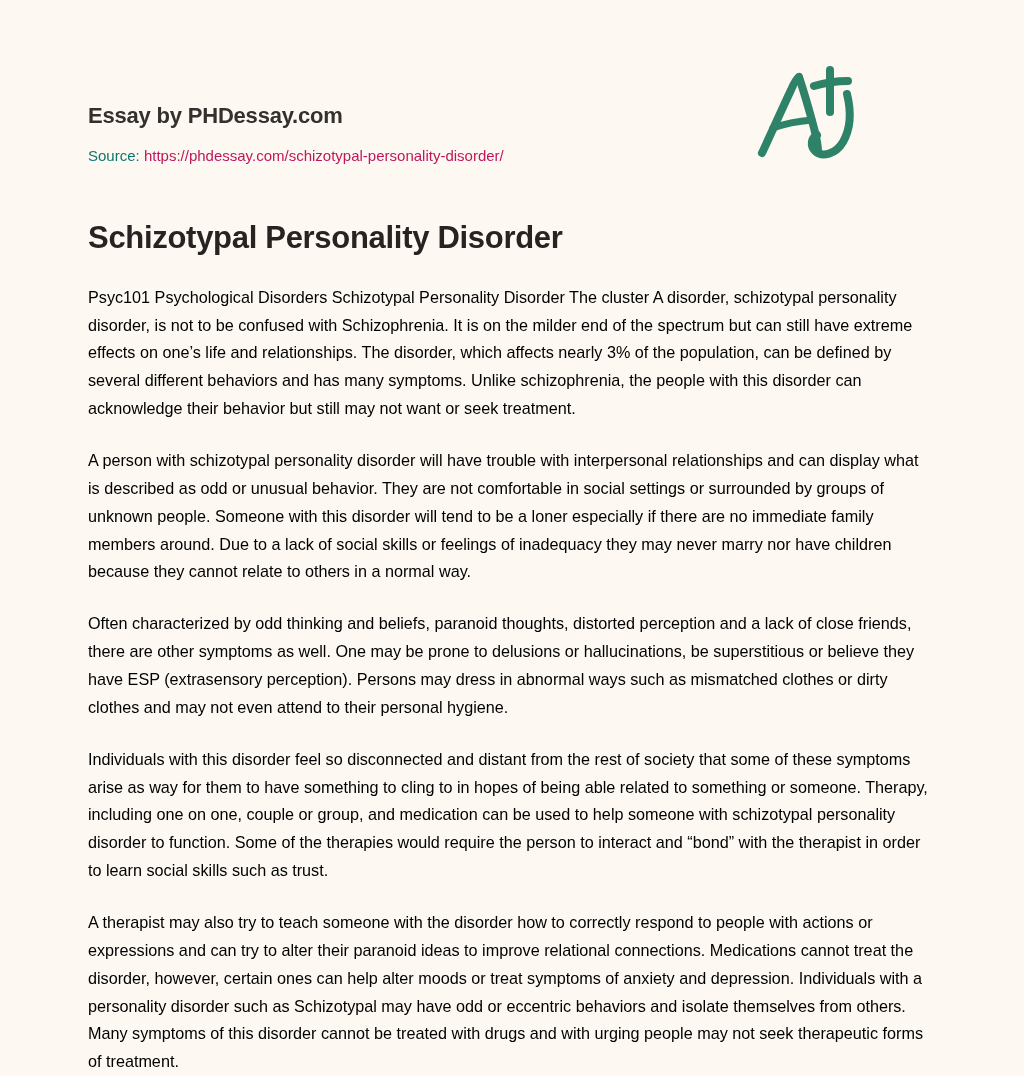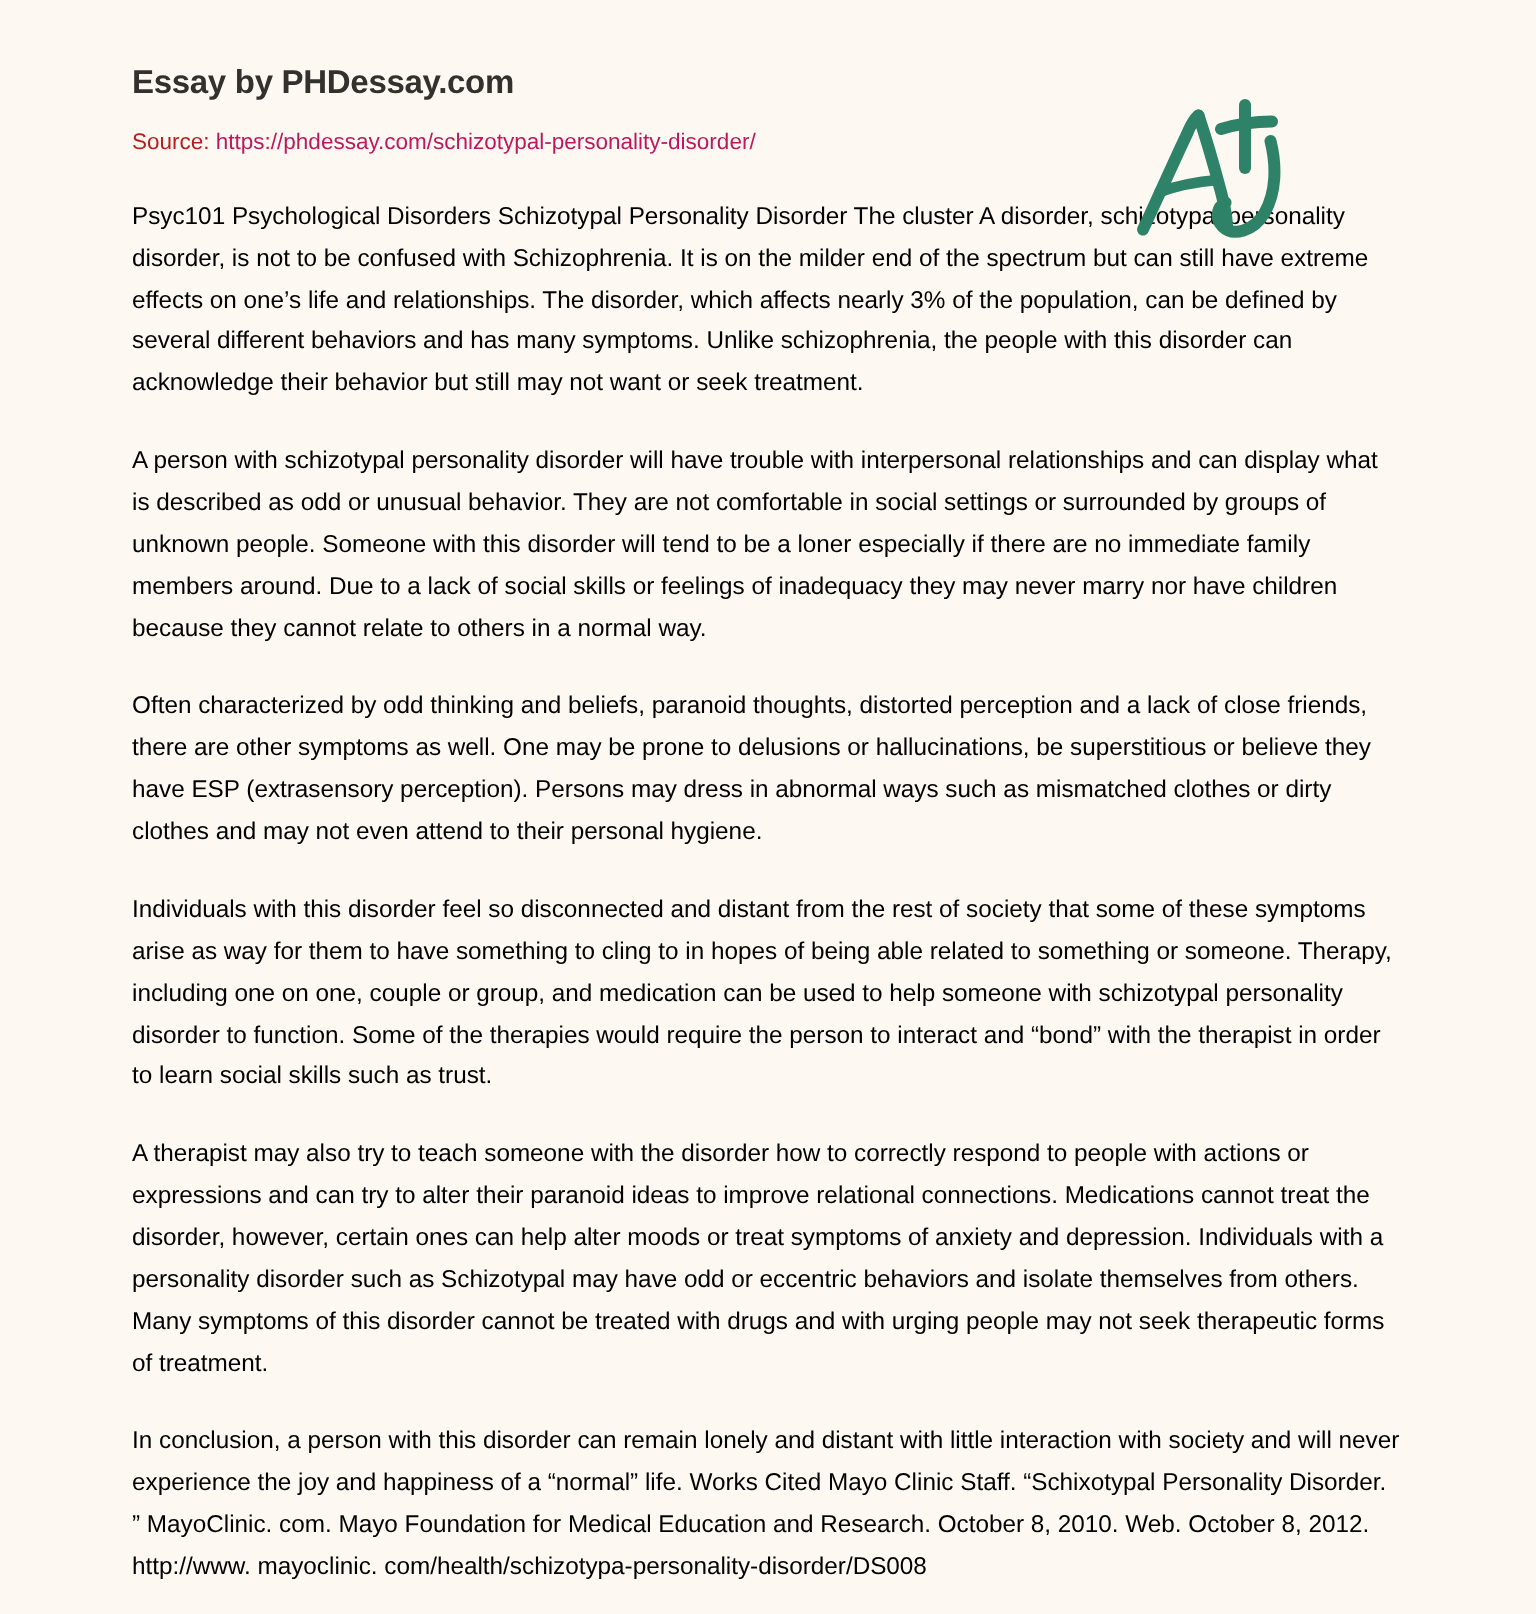--- a/index.html
+++ b/index.html
@@ -16,39 +16,39 @@
   .page {
     position: relative;
     width: 1024px;
     height: 1076px;
     box-sizing: border-box;
     padding: 0 88px;
   }
   
   .header {
     position: relative;
-    padding-top: 42px;
+    padding-top: 103px;
   }
   .brand-title {
     font-size: 22px;
     font-weight: bold;
     color: #33302e;
     letter-spacing: -0.2px;
     line-height: 1.2;
     margin: 0;
   }
   .source-line {
     margin-top: 17px;
     font-size: 15px;
     color: #8a8782;
     line-height: 1.3;
     white-space: nowrap;
   }
   .source-label {
-    color: #b91c1c;
+    color: #0f766e;
   }
   .source-url {
     color: #be185d;
     text-decoration: none;
   }
   .logo {
     position: absolute;
     top: 52px;
     right: 68px;
     width: 120px;
@@ -109,20 +109,21 @@
           <path d="M82 18 C82 30 82 47 82 60" stroke-width="8"></path>
 
           <path d="M66 34 C76 31 89 29 100 29" stroke-width="8"></path>
 
           <path d="M99 42 C103 58 103 76 95 90 C88 102 74 106 67 99 C62 94 63 86 69 83" stroke-width="8"></path>
         </g>
       </svg>
     </div>
   </div>
 
+  <h2 class="doc-title">Schizotypal Personality Disorder</h2>
 
   <div class="body-copy">
     <p>Psyc101 Psychological Disorders Schizotypal Personality Disorder The cluster A disorder, schizotypal personality disorder, is not to be confused with Schizophrenia. It is on the milder end of the spectrum but can still have extreme effects on one’s life and relationships. The disorder, which affects nearly 3% of the population, can be defined by several different behaviors and has many symptoms. Unlike schizophrenia, the people with this disorder can acknowledge their behavior but still may not want or seek treatment.</p>
     <p>A person with schizotypal personality disorder will have trouble with interpersonal relationships and can display what is described as odd or unusual behavior. They are not comfortable in social settings or surrounded by groups of unknown people. Someone with this disorder will tend to be a loner especially if there are no immediate family members around. Due to a lack of social skills or feelings of inadequacy they may never marry nor have children because they cannot relate to others in a normal way.</p>
     <p>Often characterized by odd thinking and beliefs, paranoid thoughts, distorted perception and a lack of close friends, there are other symptoms as well. One may be prone to delusions or hallucinations, be superstitious or believe they have ESP (extrasensory perception). Persons may dress in abnormal ways such as mismatched clothes or dirty clothes and may not even attend to their personal hygiene.</p>
     <p>Individuals with this disorder feel so disconnected and distant from the rest of society that some of these symptoms arise as way for them to have something to cling to in hopes of being able related to something or someone. Therapy, including one on one, couple or group, and medication can be used to help someone with schizotypal personality disorder to function. Some of the therapies would require the person to interact and “bond” with the therapist in order to learn social skills such as trust.</p>
     <p>A therapist may also try to teach someone with the disorder how to correctly respond to people with actions or expressions and can try to alter their paranoid ideas to improve relational connections. Medications cannot treat the disorder, however, certain ones can help alter moods or treat symptoms of anxiety and depression. Individuals with a personality disorder such as Schizotypal may have odd or eccentric behaviors and isolate themselves from others. Many symptoms of this disorder cannot be treated with drugs and with urging people may not seek therapeutic forms of treatment.</p>
     <p>In conclusion, a person with this disorder can remain lonely and distant with little interaction with society and will never experience the joy and happiness of a “normal” life. Works Cited Mayo Clinic Staff. “Schixotypal Personality Disorder. ” MayoClinic. com. Mayo Foundation for Medical Education and Research. October 8, 2010. Web. October 8, 2012. http://www. mayoclinic. com/health/schizotypa-personality-disorder/DS008</p>
   </div>
 

